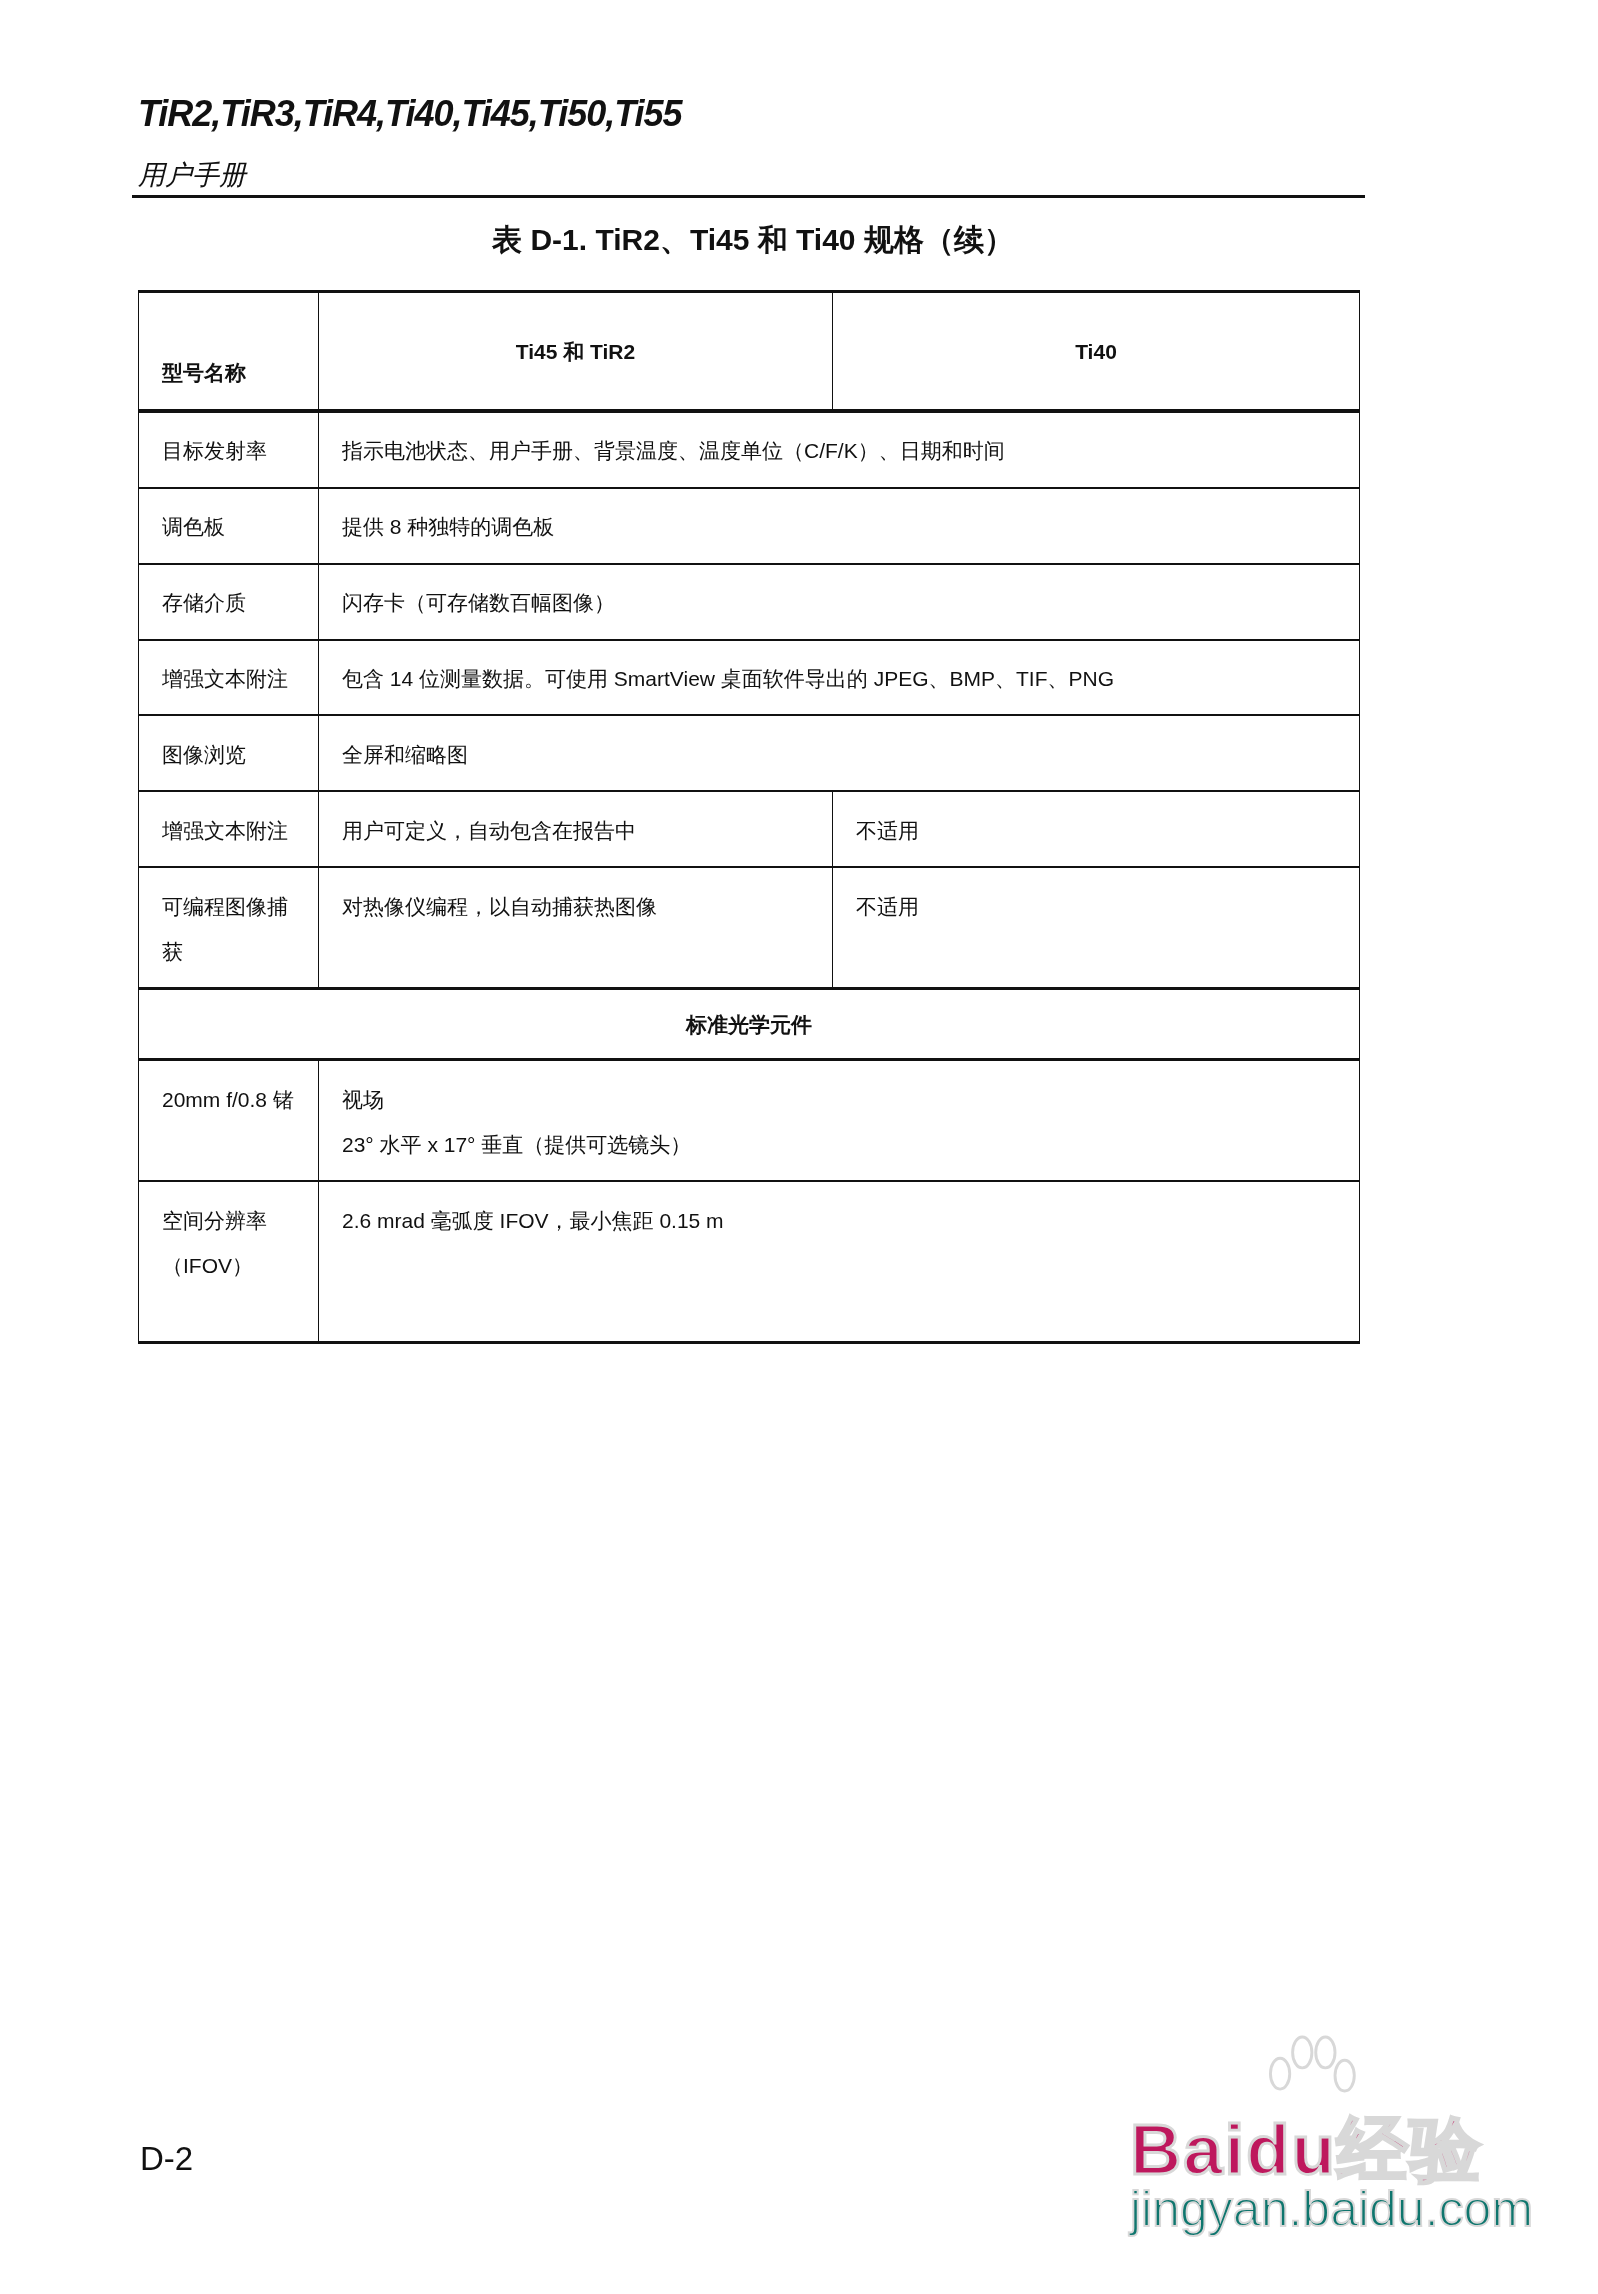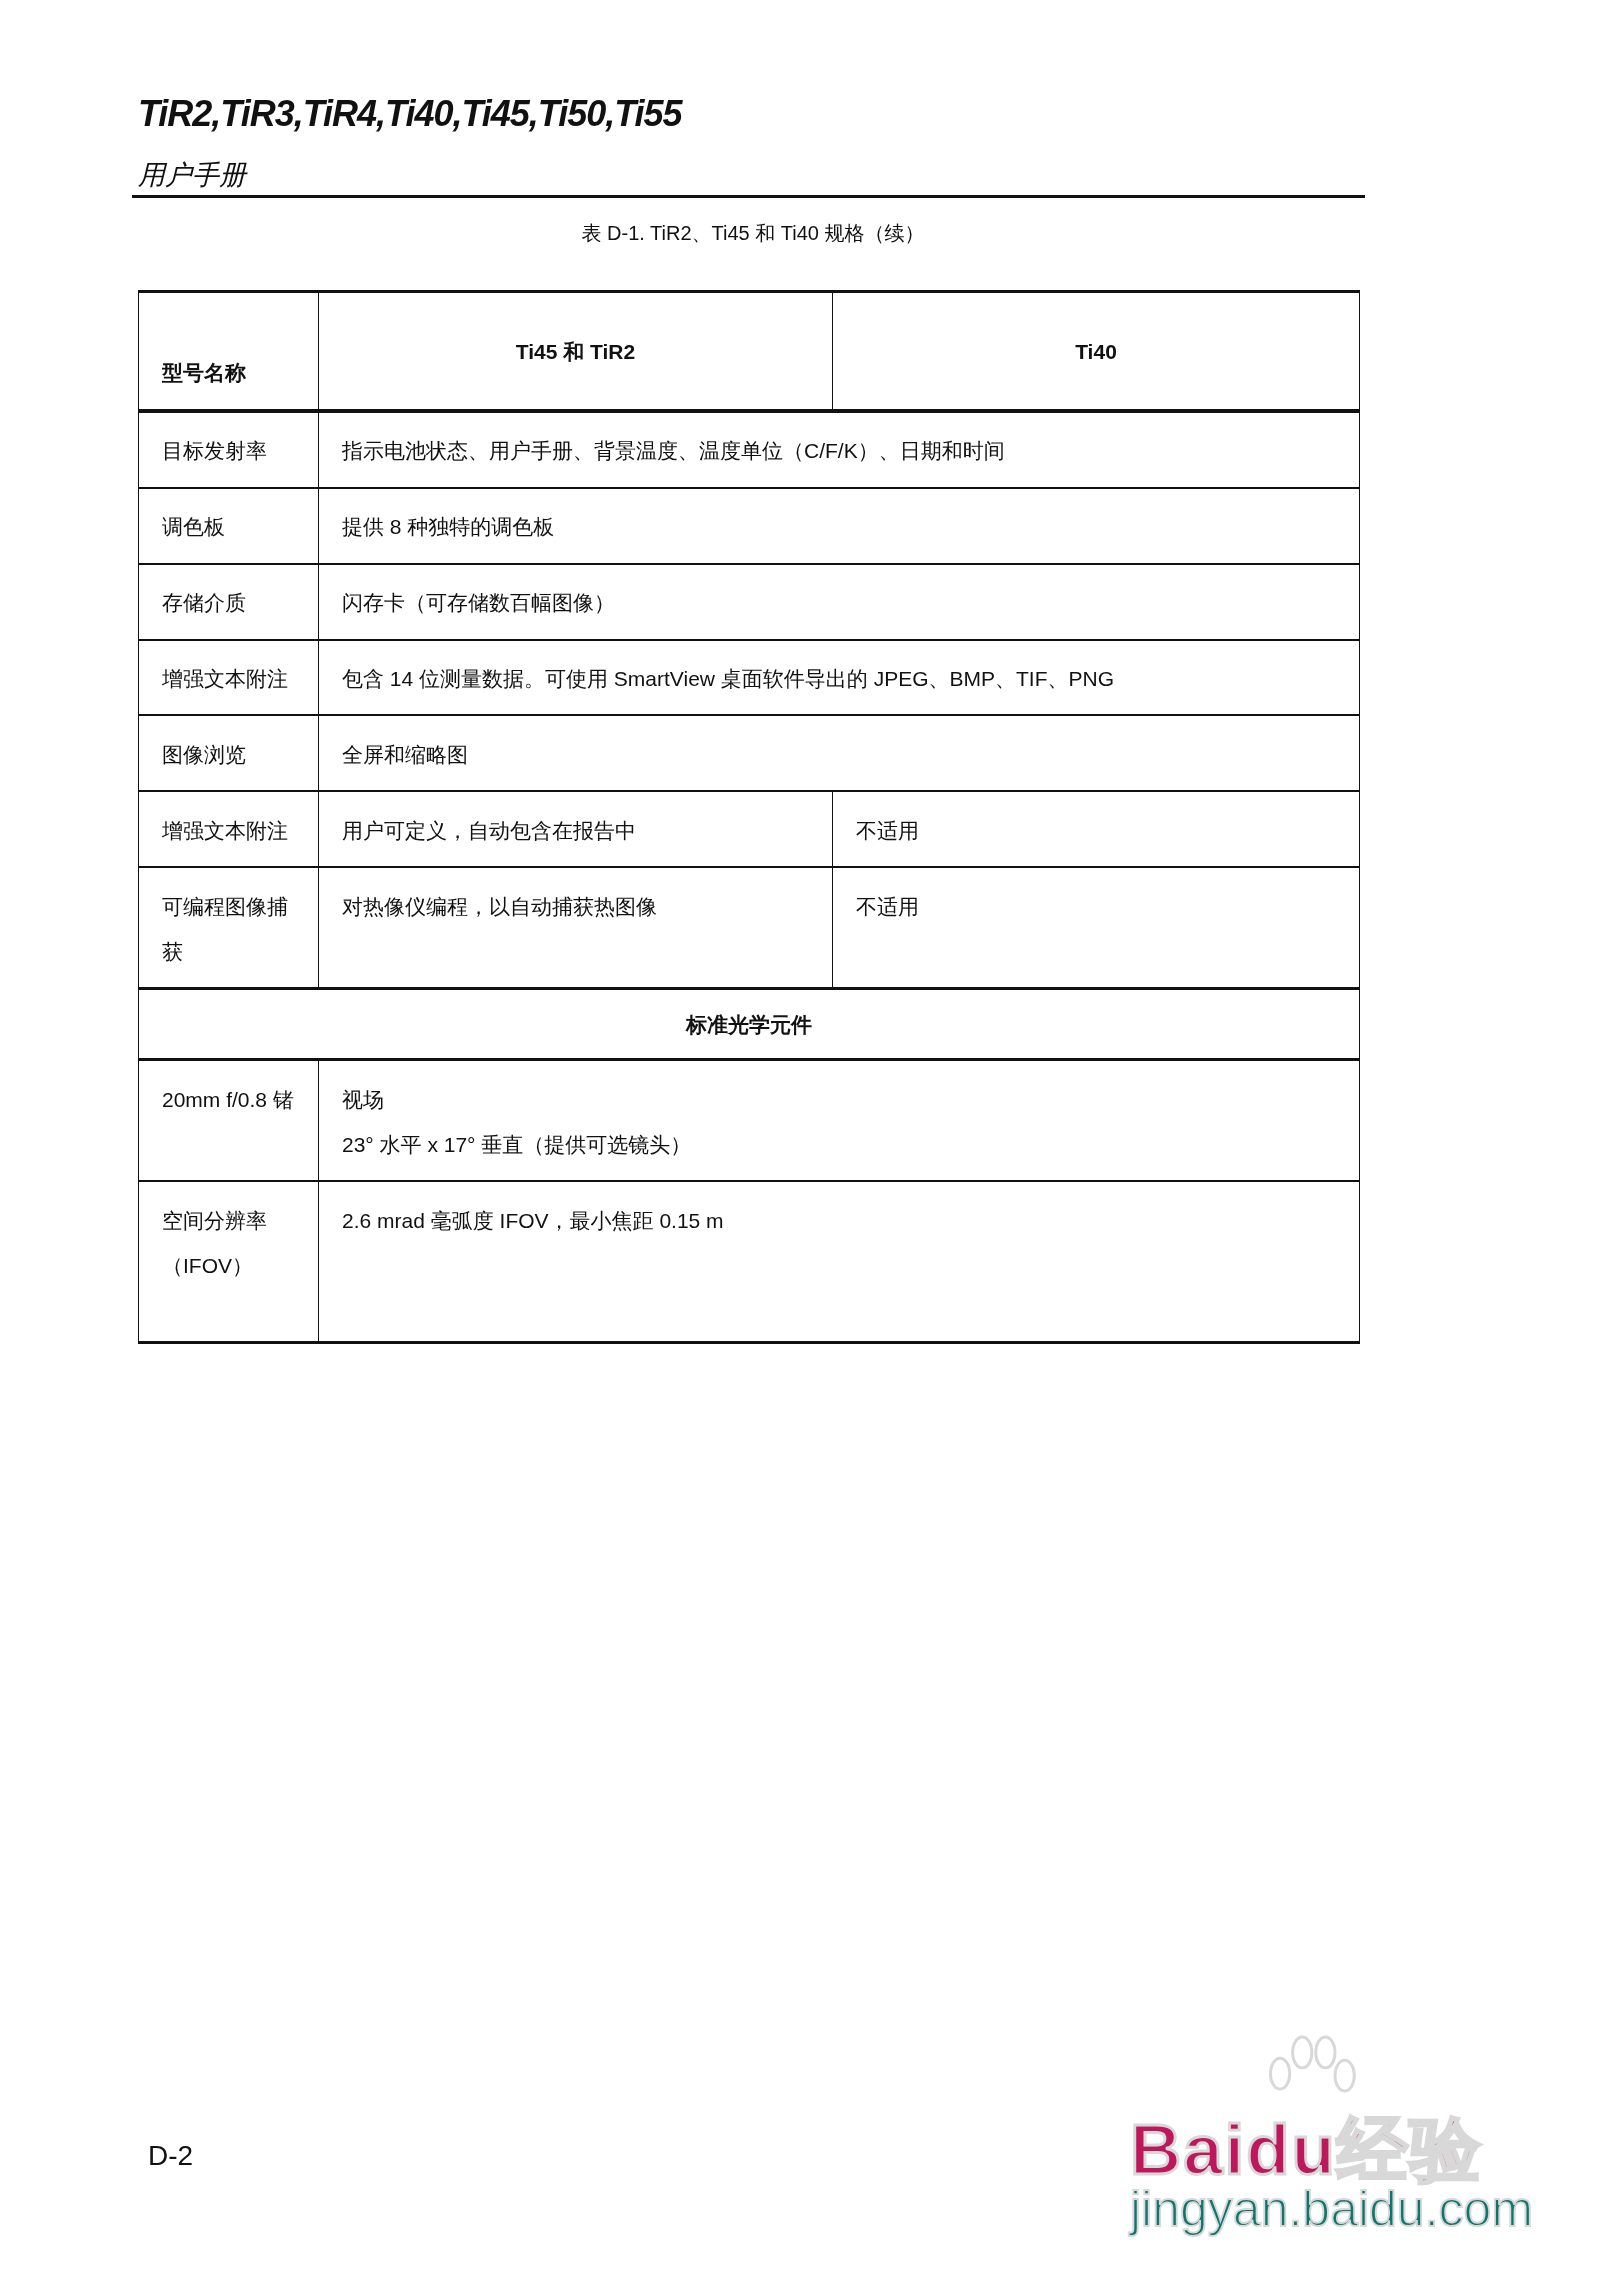--- a/index.html
+++ b/index.html
@@ -1,31 +1,31 @@
 <!DOCTYPE html>
 <html><head>
 <meta charset="utf-8">
 <style>
   html, body { margin:0; padding:0; background:#ffffff; }
   body { width:1599px; height:2294px; position:relative; overflow:hidden;
          font-family:"Liberation Sans","DejaVu Sans",sans-serif; color:#111; }
   .hdr-title { position:absolute; left:138px; top:93px; font-size:36px; font-weight:bold; font-style:italic; letter-spacing:-1px; }
   .hdr-sub { position:absolute; left:138px; top:141px; font-size:27px; font-style:italic;margin-top:16px; }
   .hdr-rule { position:absolute; left:132px; top:195px; width:1233px; height:2.9px; background:#111; }
-  .caption { position:absolute; left:0; width:1506px; top:220px; text-align:center; font-size:20px; font-weight:normal; }
+  .caption { position:absolute; left:0; width:1506px; top:220px; text-align:center; font-size:30px; font-weight:bold; }
   table.spec { position:absolute; left:138px; top:290px; width:1222px; border-collapse:collapse; font-size:21px; }
   table.spec td { border:1.9px solid #111; vertical-align:top; padding:15.4px 23px 13.5px 23px; line-height:45px; }
   table.spec tr.head td { height:87px; vertical-align:middle; font-weight:bold; text-align:center; border-top:3.9px solid #111; border-bottom:4.8px solid #111; }
   table.spec tr.head td.c1 { vertical-align:bottom; text-align:left; padding:0 13.5px 13.5px 23px; }
   table.spec tr.section td { text-align:center; font-weight:bold; padding:11.6px; border-top:3.9px solid #111; border-bottom:3.9px solid #111; }
   table.spec tr.row td { border-top:2.9px solid #111; border-bottom:2.9px solid #111; }
   table.spec td.c1 { width:133px; }
   table.spec td.c2 { width:467px; }
   table.spec tr.last td { height:130px; border-bottom:3.9px solid #111; }
-  .page-num { position:absolute; left:148px; top:2140px; font-size:28px; }
+  .page-num { position:absolute; left:140px; top:2140px; font-size:33px; }
   .wm { position:absolute; left:1130px; top:2035px; width:357px; height:193px; color:#e4e4e4; }
   .wm .brand { position:absolute; left:0; top:68px; font-size:71px; font-weight:bold; -webkit-text-stroke:2.9px #d8d8d8; color:#be185d; letter-spacing:1.9px; }
   .wm .url { position:absolute; left:0; top:145px; font-size:50px; -webkit-text-stroke:1.9px #d8d8d8; color:#0f766e; }
   .wm svg { position:absolute; left:126px; top:0; }
 </style>
 </head>
 <body>
 
 <div class="hdr-title">TiR2,TiR3,TiR4,Ti40,Ti45,Ti50,Ti55</div>
 <div class="hdr-sub">用户手册</div>

